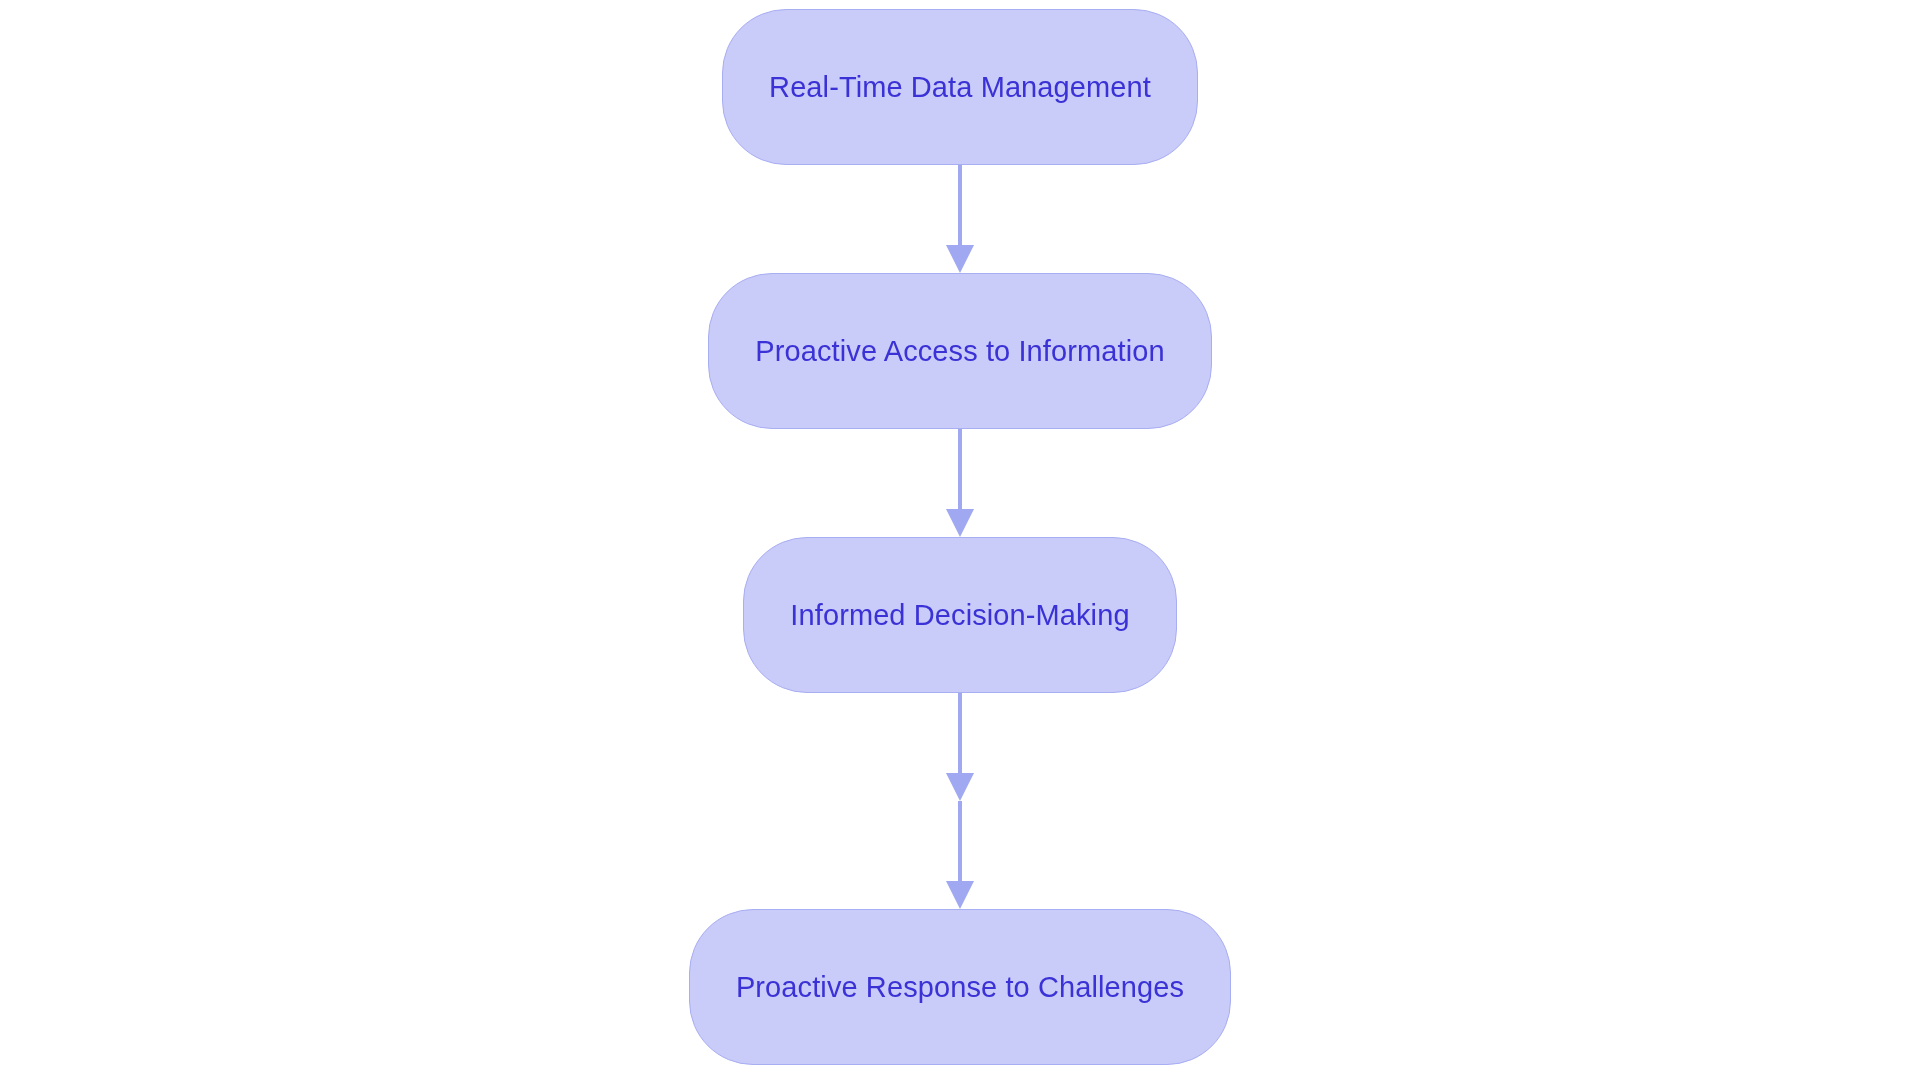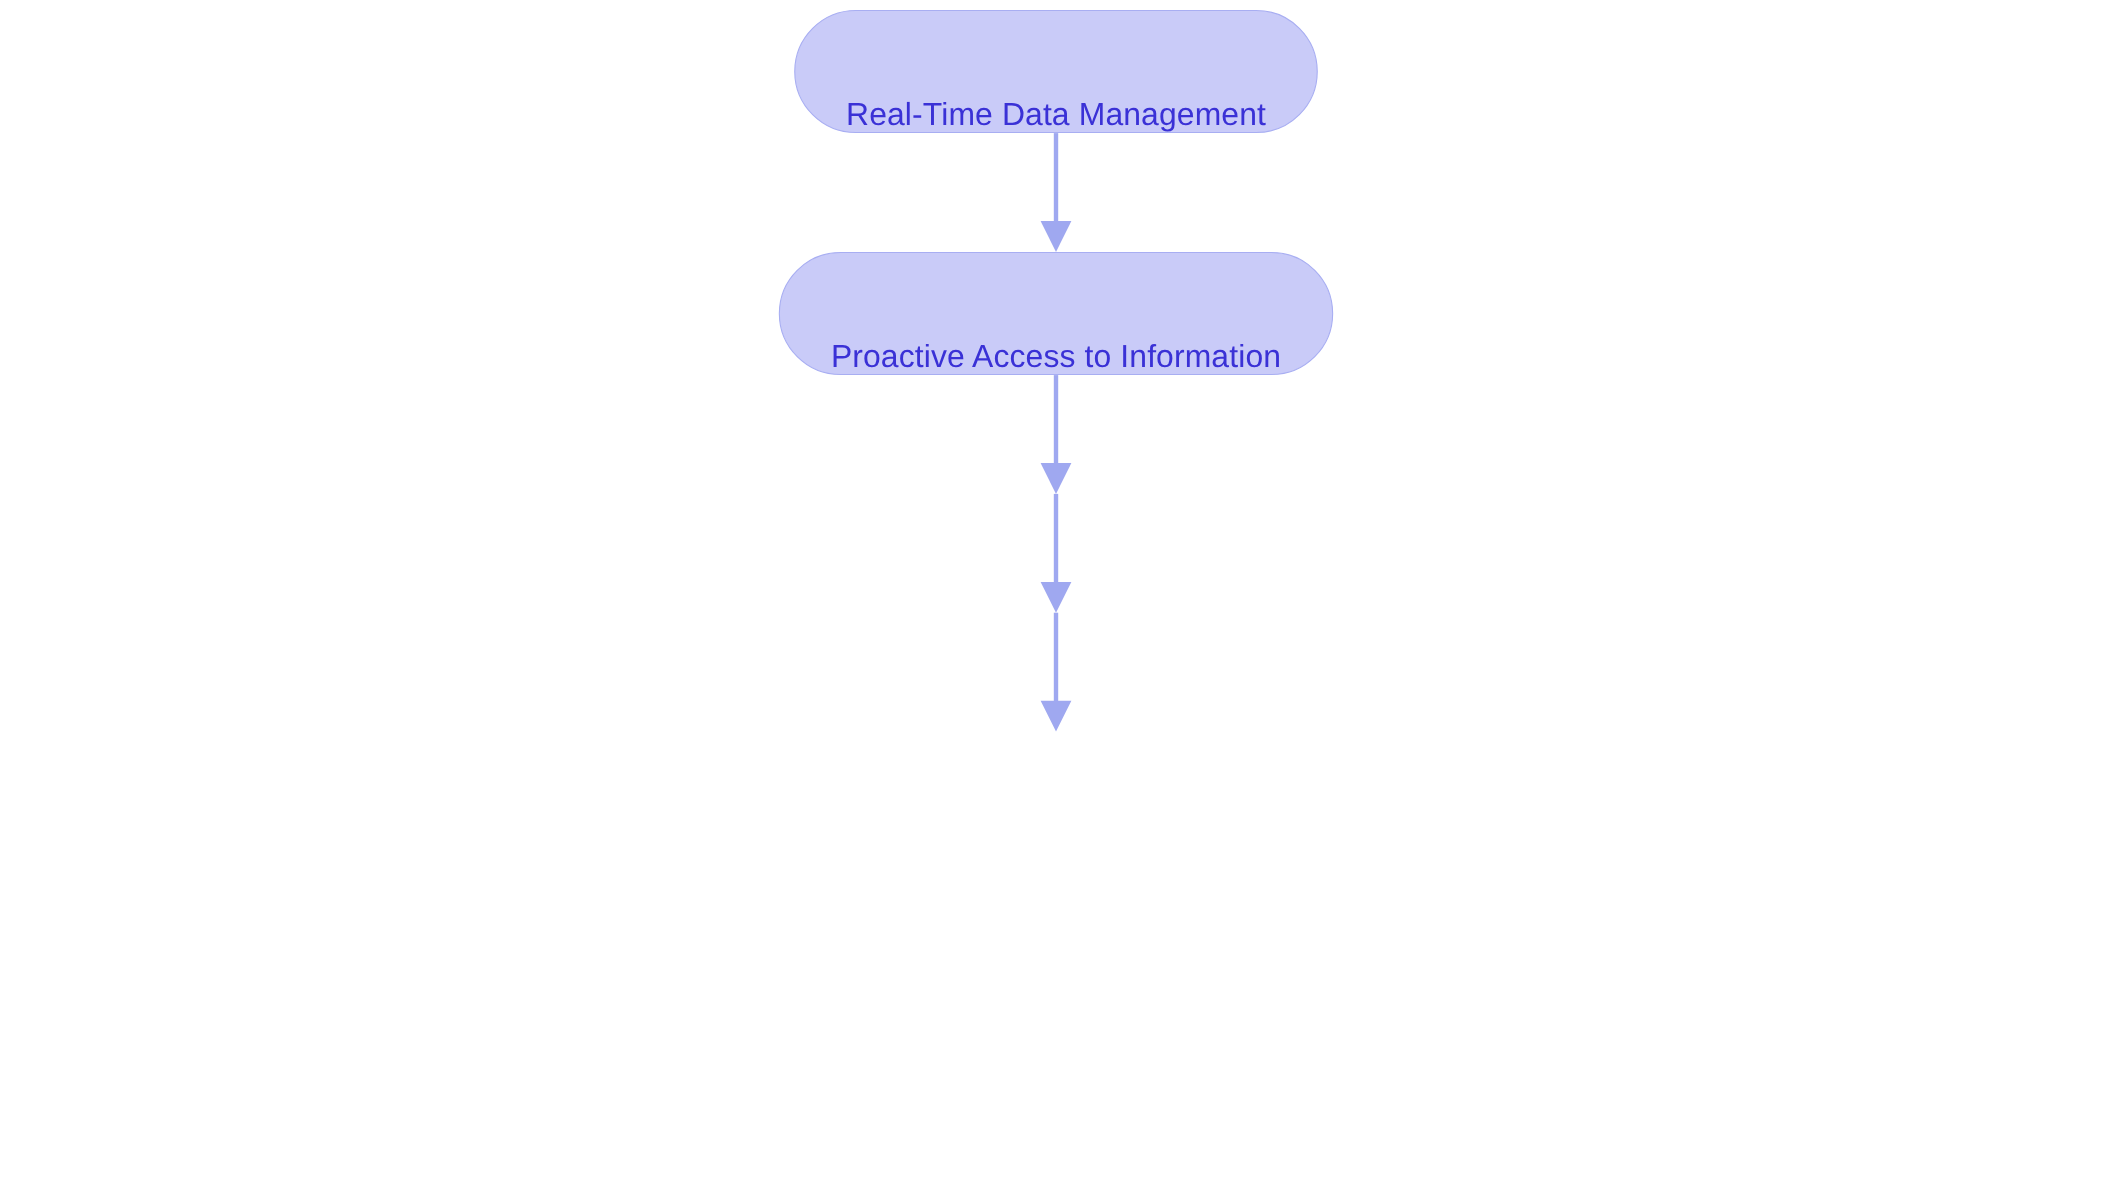--- a/index.html
+++ b/index.html
@@ -27,26 +27,26 @@
     height: 1083px;
     display: flex;
     flex-direction: column;
     align-items: center;
     justify-content: flex-start;
     padding-top: 9px;
     box-sizing: border-box;
   }
   .node {
     box-sizing: border-box;
-    height: 112px;
+    height: 156px;
     border-radius: 64px;
     background: #c9cbf8;
     border: 1.6px solid #a8aef2;
     display: flex;
-    align-items: flex-end;
+    align-items: center;
     justify-content: center;
     padding: 0 46px;
     flex: none;
   }
   .node-label {
     font-family: "Liberation Sans", sans-serif;
     font-size: 29px;
     font-weight: 400;
     color: #3a31d6;
     white-space: nowrap;
@@ -97,27 +97,33 @@
 
     <div class="node">
       <span class="node-label">Proactive Access to Information</span>
     </div>
 
     <div class="connector">
       <div class="connector-line"></div>
       <div class="connector-arrow"></div>
     </div>
 
+    <div class="node">
+      <span class="node-label">Informed Decision-Making</span>
+    </div>
 
     <div class="connector">
       <div class="connector-line"></div>
       <div class="connector-arrow"></div>
     </div>
 
 
     <div class="connector">
       <div class="connector-line"></div>
       <div class="connector-arrow"></div>
     </div>
 
+    <div class="node">
+      <span class="node-label">Proactive Response to Challenges</span>
+    </div>
 
   </div>
 </div>
 
 </body></html>

